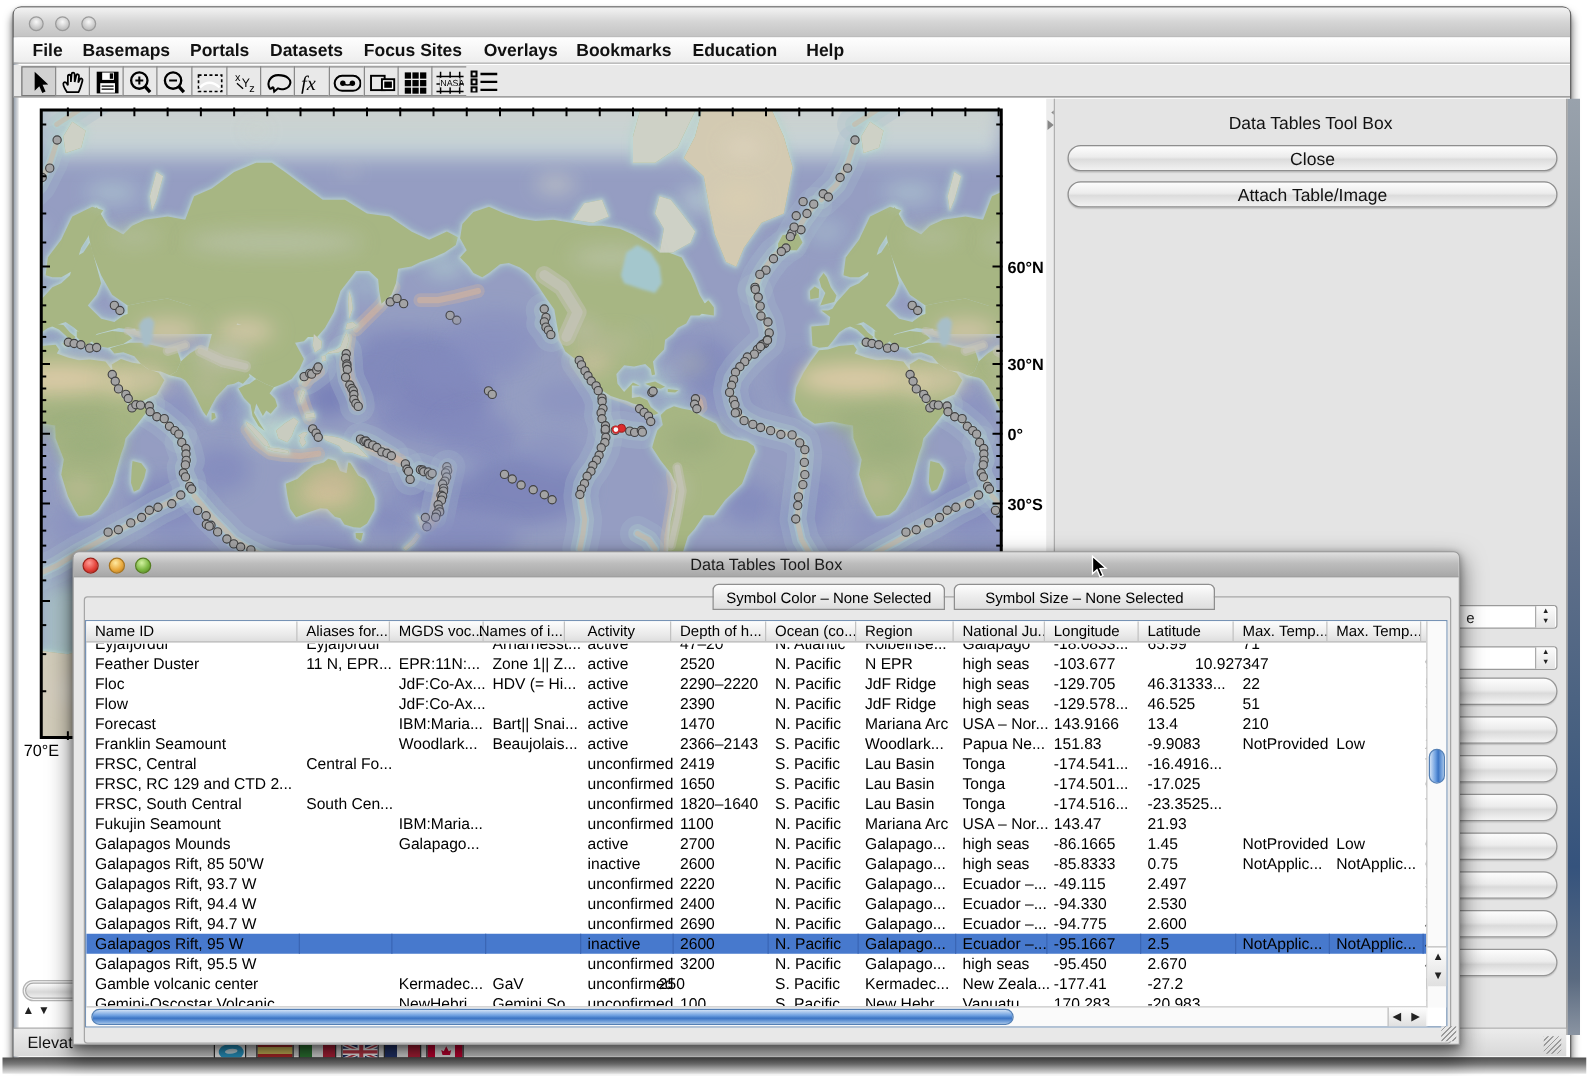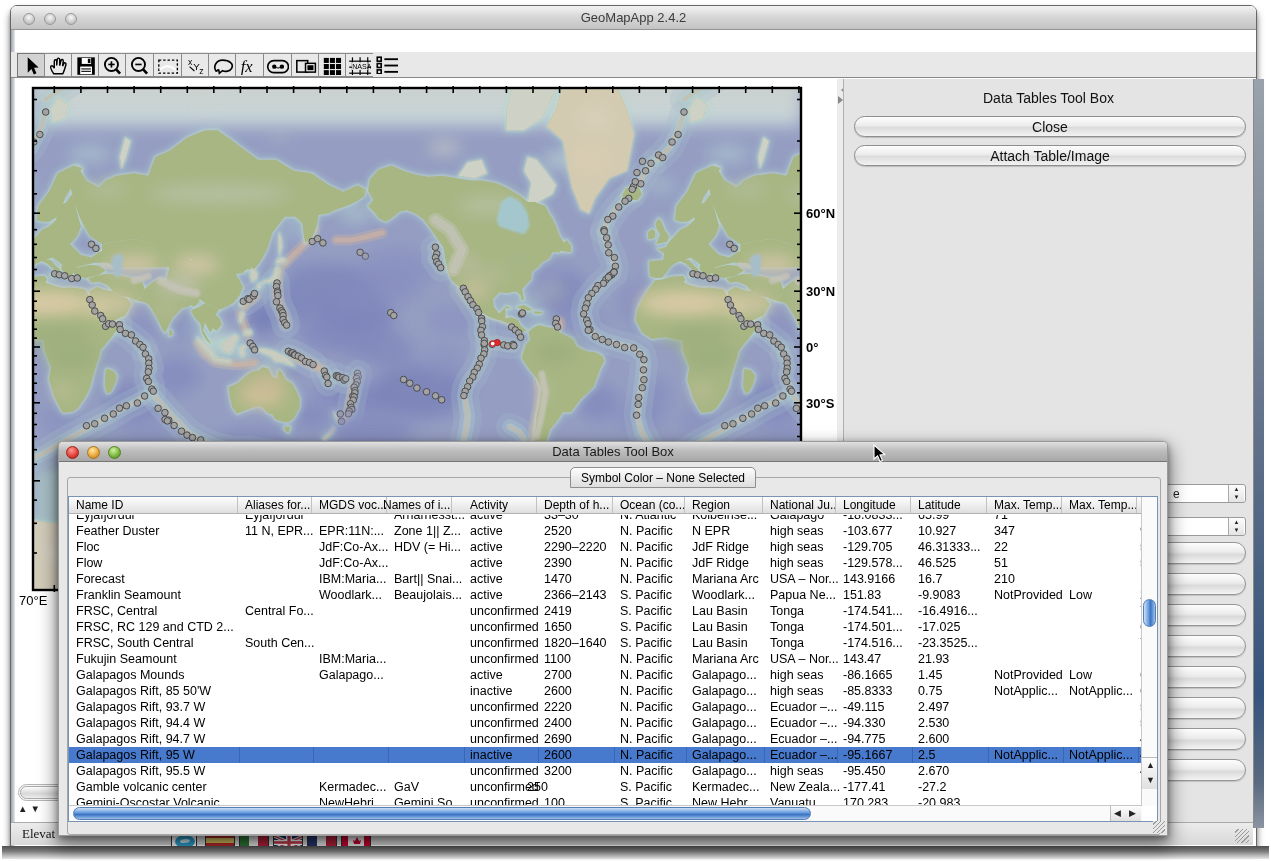--- a/index.html
+++ b/index.html
@@ -26,21 +26,21 @@
 .pill { position:absolute; left:10px; width:392px; height:22px; border-radius:11px; border:1px solid #969696;
   background:linear-gradient(#fdfdfd,#ececec 45%,#dadada 58%,#f4f4f4); box-shadow:0 1px 1px rgba(0,0,0,0.15); }
 .spinrow { position:absolute; left:60px; width:342px; height:19px; background:#fff; border:1px solid #9a9a9a; border-radius:3px; font-size:12px; color:#222; padding-left:6px; line-height:18px; }
 .spin { position:absolute; right:1px; top:0px; width:16px; height:17px; background:linear-gradient(#fcfcfc,#e4e4e4); border-left:1px solid #aaa; font-size:6px; text-align:center; line-height:8px; color:#222; }
 #splitter { position:absolute; left:826px; top:73px; width:6px; height:743px; background:#ececec; }
 
 #rstrip { position:absolute; left:1242px; top:73px; width:11px; height:749px;
   background:linear-gradient(180deg,#99a2ac,#7e8a98 25%,#60708a 48%,#476080 68%,#35537d 82%,#5a6a80 94%,#8a94a2); border-left:1px solid #8a8a8a; }
 
 #statusbar { position:absolute; left:0; top:816px; width:1242px; height:23px; background:linear-gradient(#ececec,#d8d8d8); border-top:1px solid #aaa; }
-#statusbar .txt { position:absolute; left:11px; top:3px; font-size:13px; color:#111;font-family:Liberation Serif, serif; }
+#statusbar .txt { position:absolute; left:11px; top:3px; font-size:13px; color:#111; }
 .flag { position:absolute; top:11px; width:30px; height:13px; border:1px solid #333; overflow:hidden; }
 
 #mapsbar { position:absolute; left:7px; top:778px; width:180px; height:17px; border:1px solid #b5b5b5; background:#f4f4f4; border-radius:9px; }
 #mapsbar .th { position:absolute; left:1px; top:1px; width:48px; height:13px; border-radius:7px; background:linear-gradient(#fdfdfd,#d8d8d8 60%,#eee); border:1px solid #aaa; }
 #maparrows { position:absolute; left:7px; top:797px; width:34px; height:12px; font-size:9.5px; color:#222; letter-spacing:3px; }
 
 #dialog { position:absolute; left:47px; top:435px; width:1110px; height:395px; background:#e8e8e8;
   border:1px solid #9a9a9a; border-radius:5px 5px 0 0;
   box-shadow:0 8px 18px 2px rgba(0,0,0,0.5), 0 2px 6px rgba(0,0,0,0.35); z-index:50; }
 #dtitle { position:absolute; left:0; top:0; width:100%; height:20px; border-radius:4px 4px 0 0;
@@ -74,23 +74,33 @@
 .sarr { position:absolute; font-size:9px; color:#222; }
 #grip { position:absolute; right:2px; bottom:2px; width:12px; height:12px;
   background:repeating-linear-gradient(135deg,#e8e8e8 0 2px,#9a9a9a 2px 3px); }
 #cursor { position:absolute; left:862px; top:438px; z-index:99; }
 </style></head><body>
 <div id="win">
   <div id="titlebar">
     <div class="light" style="left:12px"></div>
       <div class="light" style="left:33px"></div>
       <div class="light" style="left:54px"></div>
-    <div class="t">GeoMapApp 2.4.2</div>
   </div>
   <div id="ledge" style="position:absolute;left:0;top:24px;width:4px;height:816px;background:linear-gradient(90deg,#9aa4b0,#c8ccd2 60%,#e8e8e8)"></div>
+    <div id="menubar">
+      <span style="left:15px">File</span>
+      <span style="left:55px">Basemaps</span>
+      <span style="left:141px">Portals</span>
+      <span style="left:205px">Datasets</span>
+      <span style="left:280px">Focus Sites</span>
+      <span style="left:376px">Overlays</span>
+      <span style="left:450px">Bookmarks</span>
+      <span style="left:543px">Education</span>
+      <span style="left:634px">Help</span>
+    </div>
   <div id="toolbar">
       <div class="tb sel" style="left:6px"><svg width="24" height="20" viewBox="0 0 22 18">
           <path d="M8 2 L8 16 L11.4 12.6 L13.6 17.6 L16 16.5 L13.8 11.6 L18 11.4 Z" fill="#000"></path>
         </svg></div>
       <div class="tb" style="left:33px"><svg width="24" height="20" viewBox="0 0 22 18">
           <path d="M7 17 C5 14 3.6 11 4.6 10 C5.6 9.2 6.8 10 7.6 12 L7.6 5.5 C7.6 3.8 9.8 3.8 9.8 5.5 L9.8 9.5 L10.3 3.9 C10.5 2.2 12.6 2.4 12.6 4.1 L12.6 9.6 L13.7 4.9 C14.1 3.3 16 3.7 15.8 5.4 L15.2 10 L16.3 7.8 C17 6.3 18.7 7 18.3 8.6 C17.6 11.2 16.7 14.6 15.4 17 Z" fill="none" stroke="#000" stroke-width="1.3"></path>
         </svg></div>
       <div class="tb" style="left:60px"><svg width="24" height="20" viewBox="0 0 22 18">
           <rect x="4" y="2" width="16" height="16" fill="#000"></rect>
           <rect x="8" y="2.6" width="8.6" height="5.4" fill="#fff"></rect>
@@ -989,20 +999,21 @@
 </div>
   </div>
   <div id="dialog">
     <div id="dtitle">
         <div class="dl" id="dlr"></div>
         <div class="dl" id="dly"></div>
         <div class="dl" id="dlg"></div>
         <div class="t">Data Tables Tool Box</div>
       </div>
     <div class="tab" style="left:511px;width:186px">Symbol Color – None Selected</div>
+    <div class="tab" style="left:704px;width:209px">Symbol Size – None Selected</div>
     <div id="tabpane"></div>
     <div id="tview">
       <div id="thead">
           <div class="hc" style="left:1px;width:168px">Name ID</div>
           <div class="hc" style="left:170px;width:73px">Aliases for...</div>
           <div class="hc" style="left:244px;width:74px">MGDS voc...</div>
           <div class="hc" style="left:308px;width:75px">Names of i...</div>
           <div class="hc" style="left:395px;width:73px">Activity</div>
           <div class="hc" style="left:469px;width:75px">Depth of h...</div>
           <div class="hc" style="left:545px;width:71px">Ocean (co...</div>
@@ -1013,40 +1024,40 @@
           <div class="hc" style="left:919px;width:74px">Max. Temp...</div>
           <div class="hc" style="left:994px;width:74px">Max. Temp...</div>
           <div class="hc" style="left:1069px;width:19px">...</div>
         </div>
       <div id="tbody">
           <div class="tr" style="top:-8px">
             <span style="left:7px">Eyjafjordur</span>
             <span style="left:176px">Eyjafjordur</span>
             <span style="left:325px">Arnarnesst...</span>
             <span style="left:401px">active</span>
-            <span style="left:475px">33–30</span>
+            <span style="left:475px">47–20</span>
             <span style="left:551px">N. Atlantic</span>
             <span style="left:623px">Kolbeinse...</span>
             <span style="left:701px">Galapago</span>
             <span style="left:774px">-18.0833...</span>
             <span style="left:849px">65.99</span>
             <span style="left:925px">71</span>
           </div>
           <div class="tr" style="top:8px">
             <span style="left:7px">Feather Duster</span>
             <span style="left:176px">11 N, EPR...</span>
             <span style="left:250px">EPR:11N:...</span>
             <span style="left:325px">Zone 1|| Z...</span>
             <span style="left:401px">active</span>
             <span style="left:475px">2520</span>
             <span style="left:551px">N. Pacific</span>
             <span style="left:623px">N EPR</span>
             <span style="left:701px">high seas</span>
             <span style="left:774px">-103.677</span>
-            <span style="left:849px">10.927</span>
+            <span style="left:887px">10.927</span>
             <span style="left:925px">347</span>
             <span style="left:1071px">9</span>
           </div>
           <div class="tr" style="top:24px">
             <span style="left:7px">Floc</span>
             <span style="left:250px">JdF:Co-Ax...</span>
             <span style="left:325px">HDV (= Hi...</span>
             <span style="left:401px">active</span>
             <span style="left:475px">2290–2220</span>
             <span style="left:551px">N. Pacific</span>
@@ -1073,21 +1084,21 @@
           <div class="tr" style="top:56px">
             <span style="left:7px">Forecast</span>
             <span style="left:250px">IBM:Maria...</span>
             <span style="left:325px">Bart|| Snai...</span>
             <span style="left:401px">active</span>
             <span style="left:475px">1470</span>
             <span style="left:551px">N. Pacific</span>
             <span style="left:623px">Mariana Arc</span>
             <span style="left:701px">USA – Nor...</span>
             <span style="left:774px">143.9166</span>
-            <span style="left:849px">16.7</span>
+            <span style="left:849px">13.4</span>
             <span style="left:925px">210</span>
             <span style="left:1071px">N</span>
           </div>
           <div class="tr" style="top:72px">
             <span style="left:7px">Franklin Seamount</span>
             <span style="left:250px">Woodlark...</span>
             <span style="left:325px">Beaujolais...</span>
             <span style="left:401px">active</span>
             <span style="left:475px">2366–2143</span>
             <span style="left:551px">S. Pacific</span>

